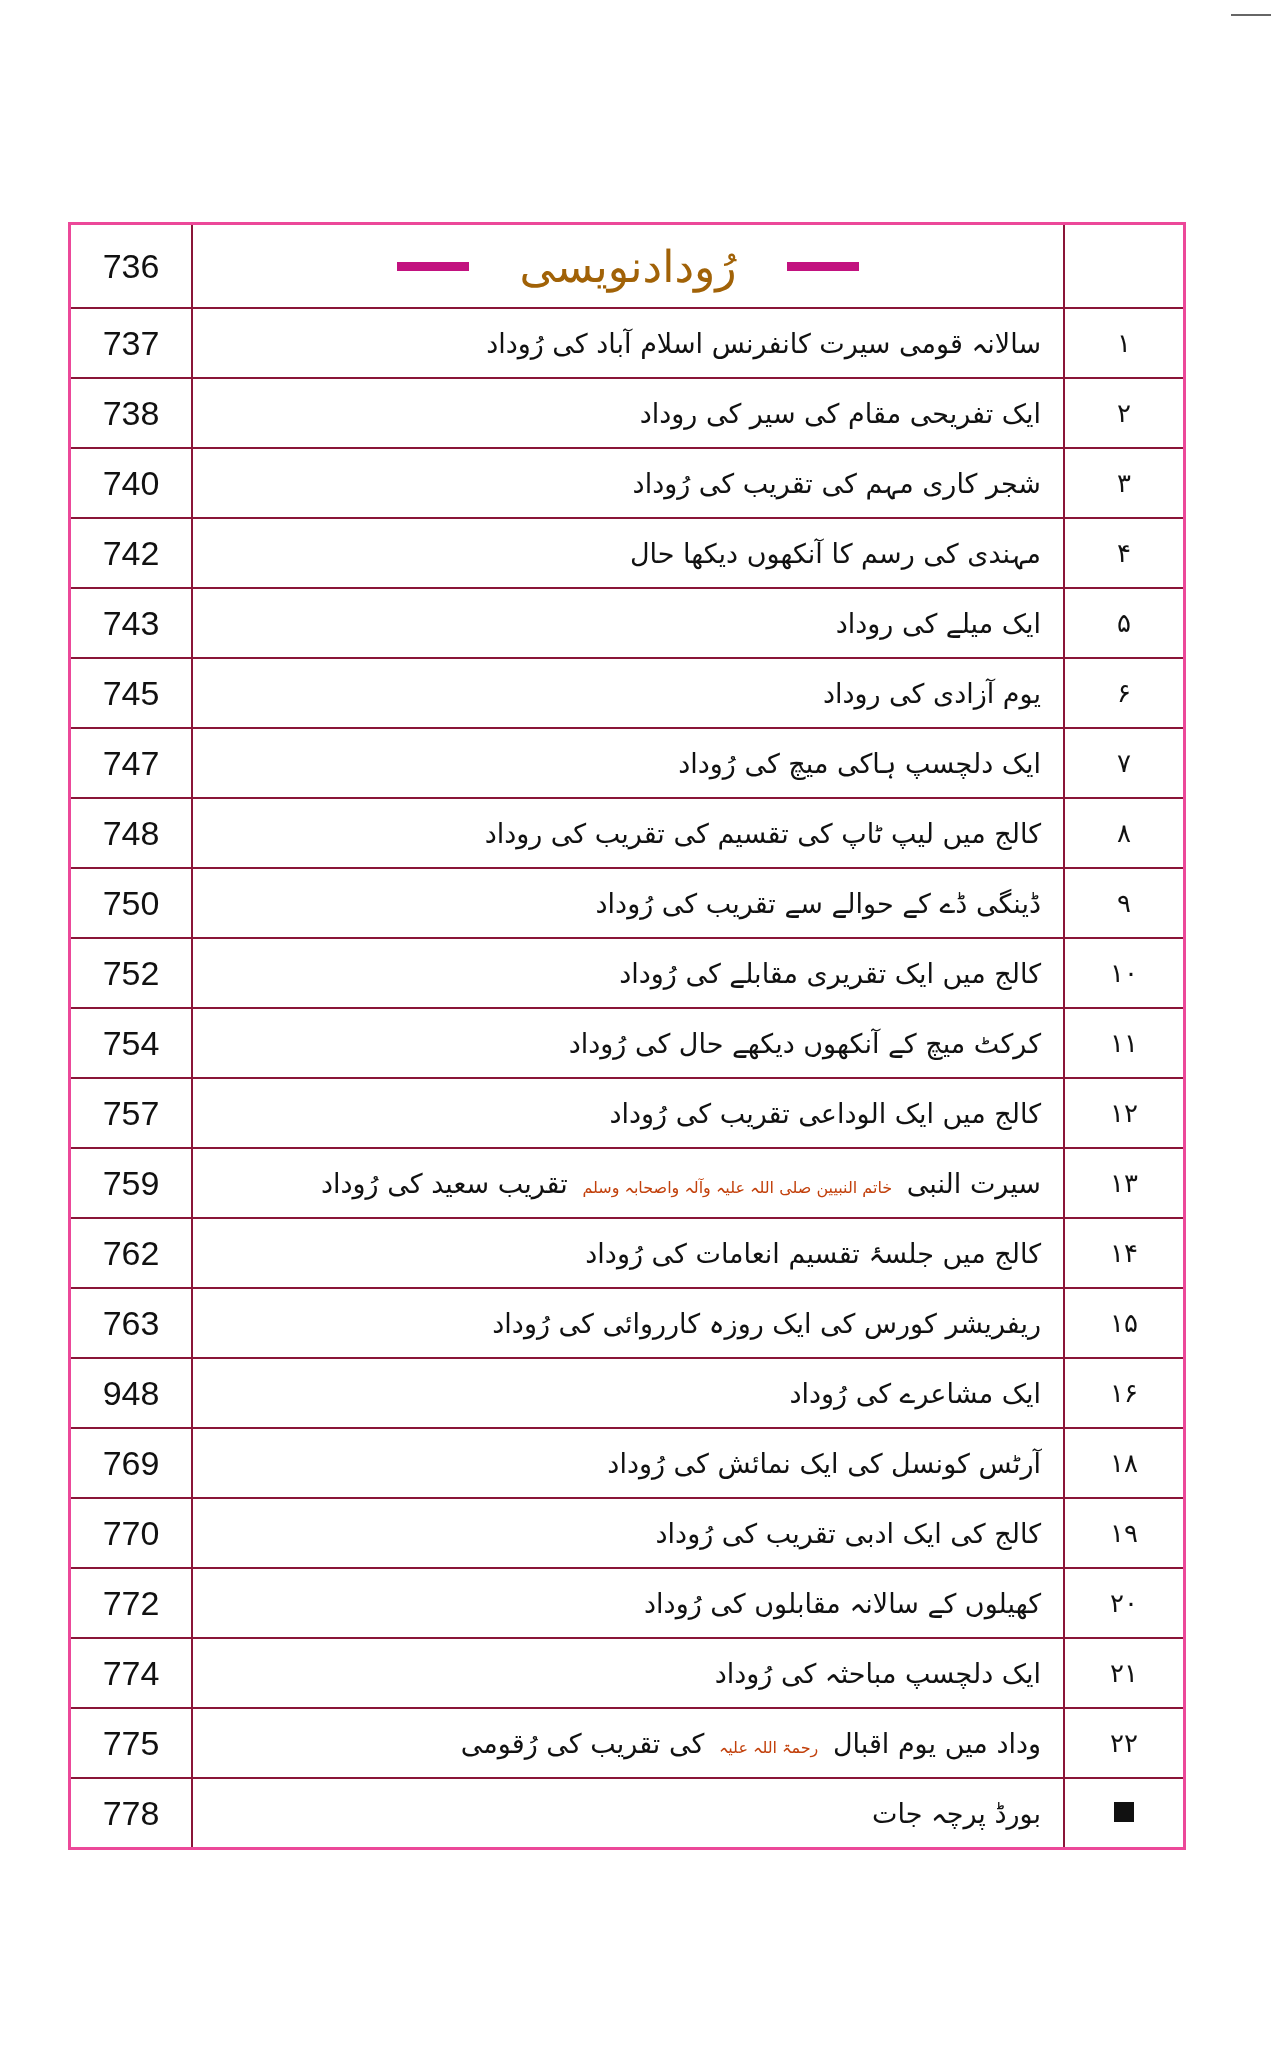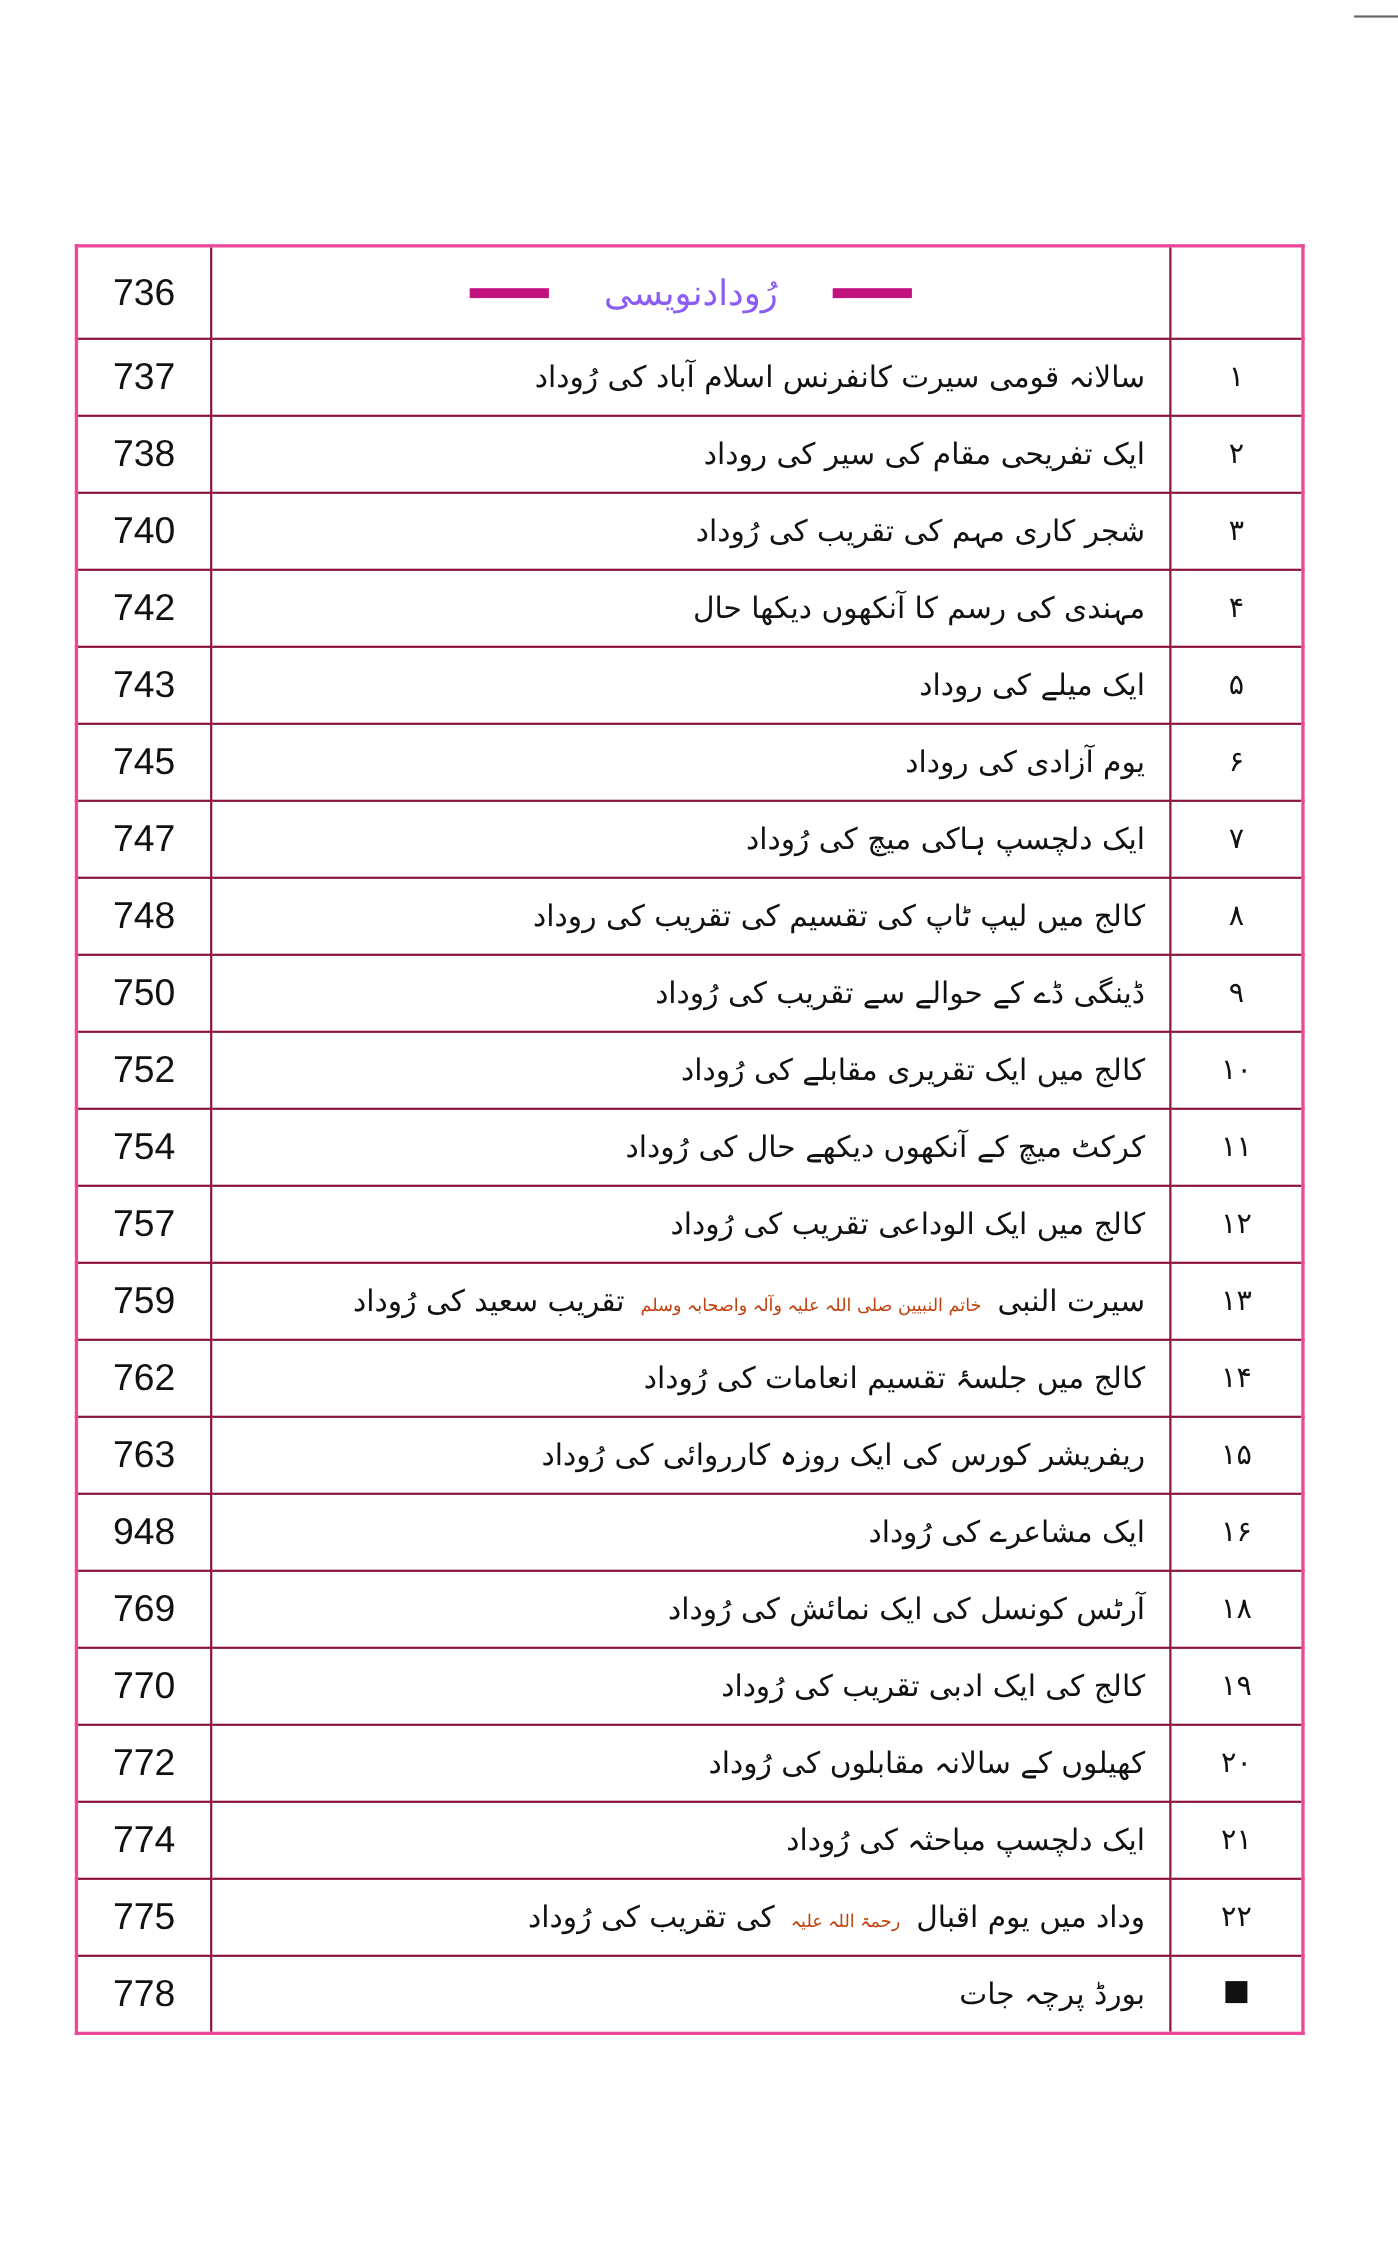--- a/index.html
+++ b/index.html
@@ -51,22 +51,22 @@
       font-family: "DejaVu Sans", sans-serif;
       font-size: 26px;
       color: #111;
     }
     .header-row td { height: 82px; }
     .header-title-wrap {
       display: flex; align-items: center; justify-content: center; gap: 50px;
       direction: rtl;
     }
     .header-title {
-      color: #8b5cf6;
-      font-size: 32px;
+      color: #a16207;
+      font-size: 44px;
       font-family: "DejaVu Serif", serif;
     }
     .dash-bar {
       display: inline-block; width: 72px; height: 9px; background: #c2127f;
     }
     .honorific {
       color: #c2410c;
       font-size: 16px;
       padding: 0 6px;
     }
@@ -195,21 +195,21 @@
     <tr>
       <td class="col-page">774</td>
       <td class="col-title">ایک دلچسپ مباحثہ کی رُوداد</td>
       <td class="col-num">۲۱</td>
     </tr>
     <tr>
       <td class="col-page">775</td>
       <td class="col-title">
         <span>وداد میں یوم اقبال</span>
         <span class="honorific">رحمۃ اللہ علیہ</span>
-        <span>کی تقریب کی رُوداد</span>
+        <span>کی تقریب کی رُقومی</span>
       </td>
       <td class="col-num">۲۲</td>
     </tr>
 
     <tr>
       <td class="col-page">778</td>
       <td class="col-title">بورڈ پرچہ جات</td>
       <td class="col-num">
         <span class="square-marker"></span>
       </td>

